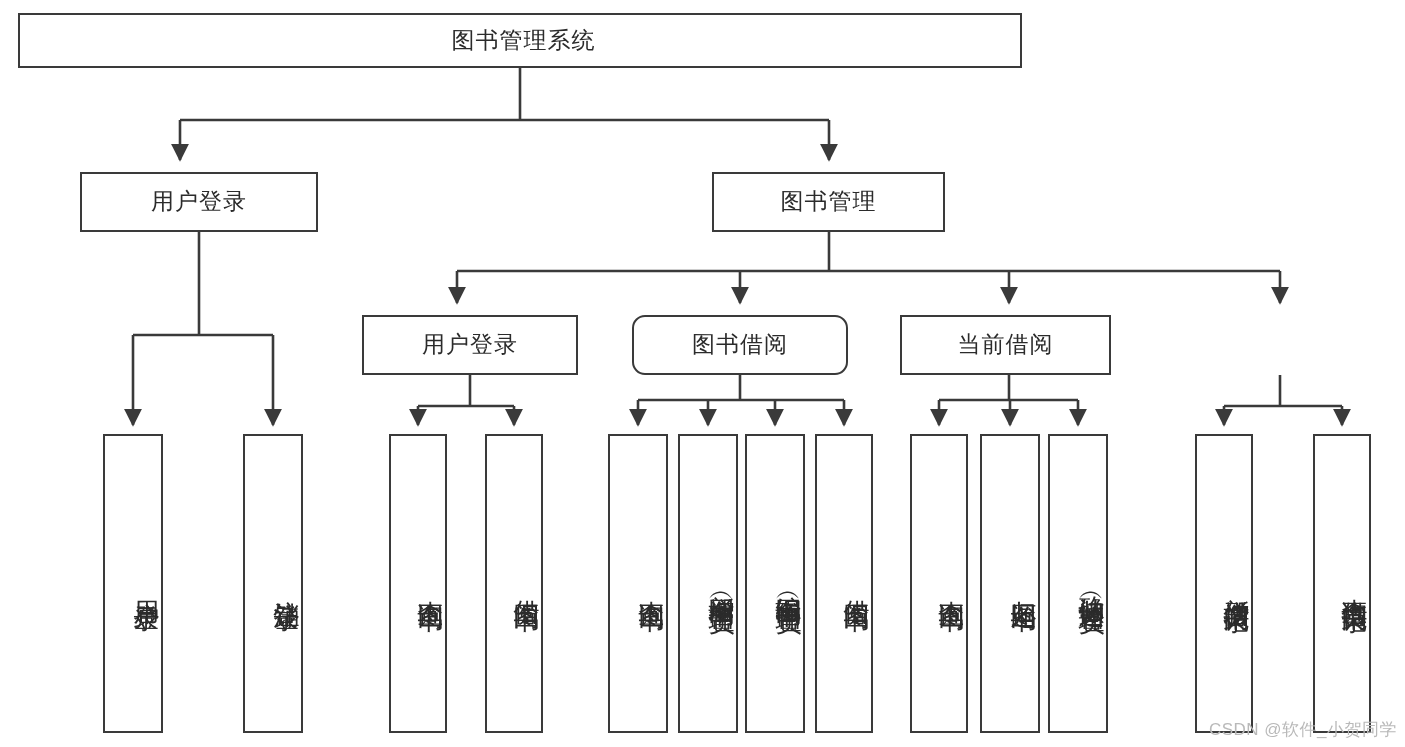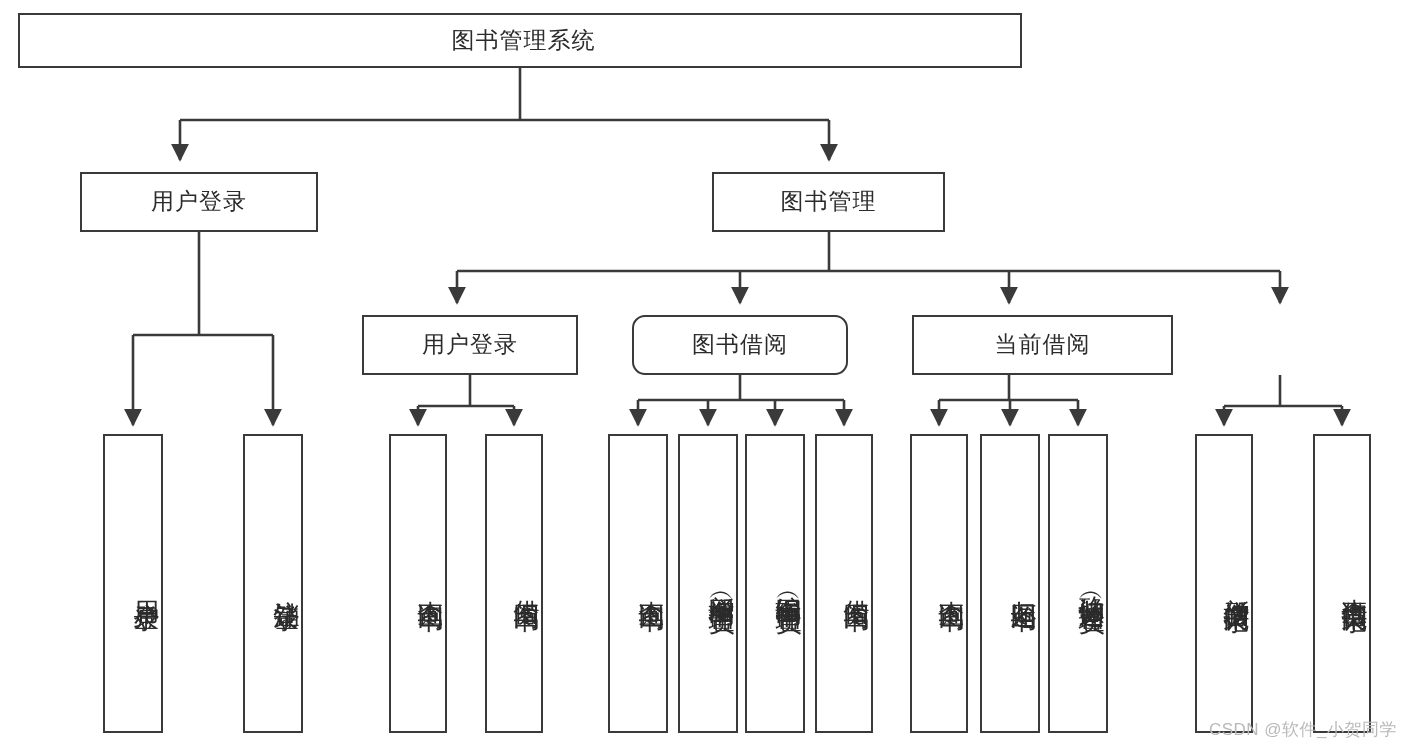--- a/index.html
+++ b/index.html
@@ -135,21 +135,21 @@
   <div class="node horizontal" style="left:712px; top:172px; width:233px; height:60px;">
     <span>图书管理</span>
   </div>
 
   <div class="node horizontal" style="left:362px; top:315px; width:216px; height:60px;">
     <span>用户登录</span>
   </div>
   <div class="node horizontal" style="left:632px; top:315px; width:216px; height:60px;border-radius:13px;">
     <span>图书借阅</span>
   </div>
-  <div class="node horizontal" style="left:900px; top:315px; width:261px; height:60px;margin-left:12px;">
+  <div class="node horizontal" style="left:900px; top:315px; width:211px; height:60px;">
     <span>当前借阅</span>
   </div>
 
   <div class="node vertical" style="left:103px; top:434px; width:60px; height:299px;">
     <span class="vtext">用户登录</span>
   </div>
   <div class="node vertical" style="left:243px; top:434px; width:60px; height:299px;">
     <span class="vtext">注销登录</span>
   </div>
 

